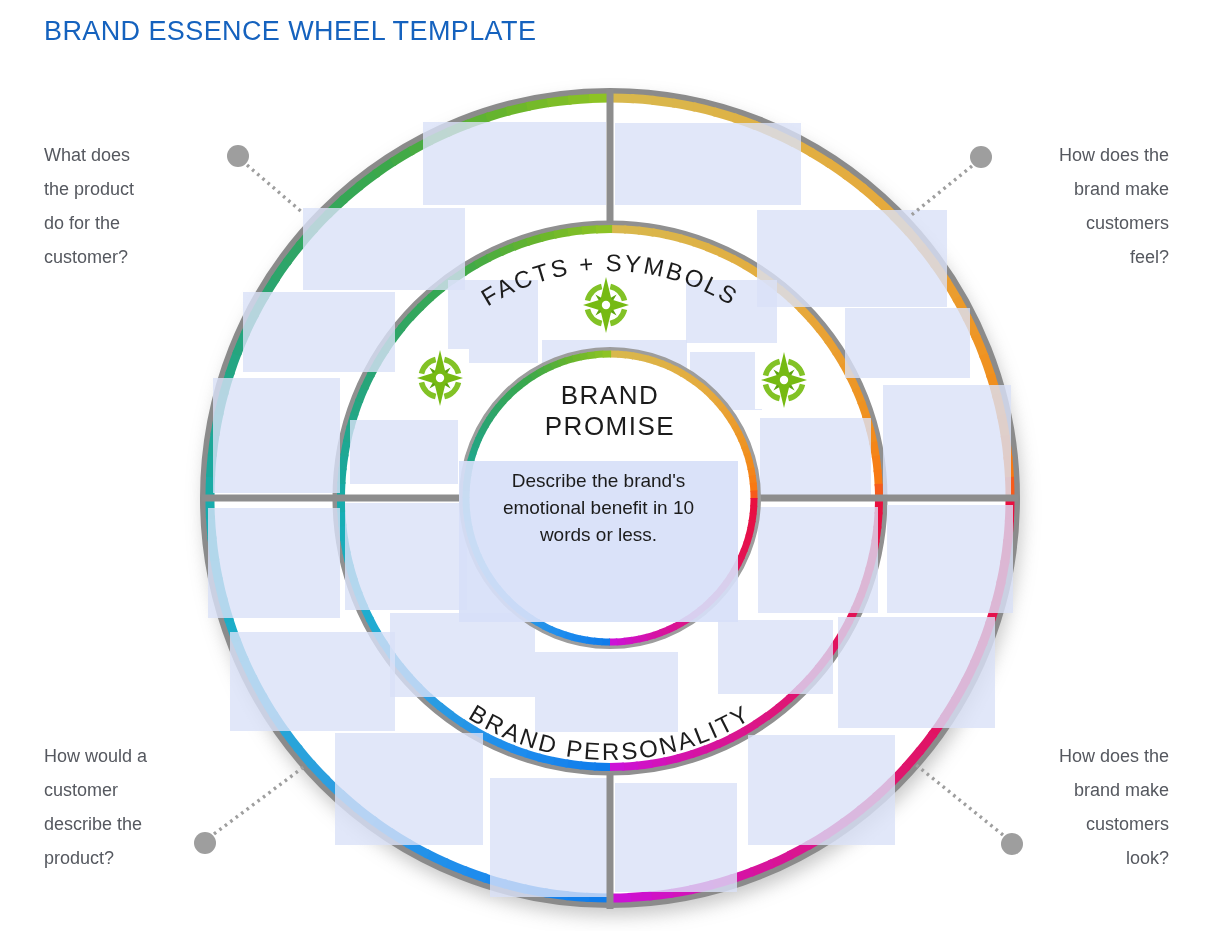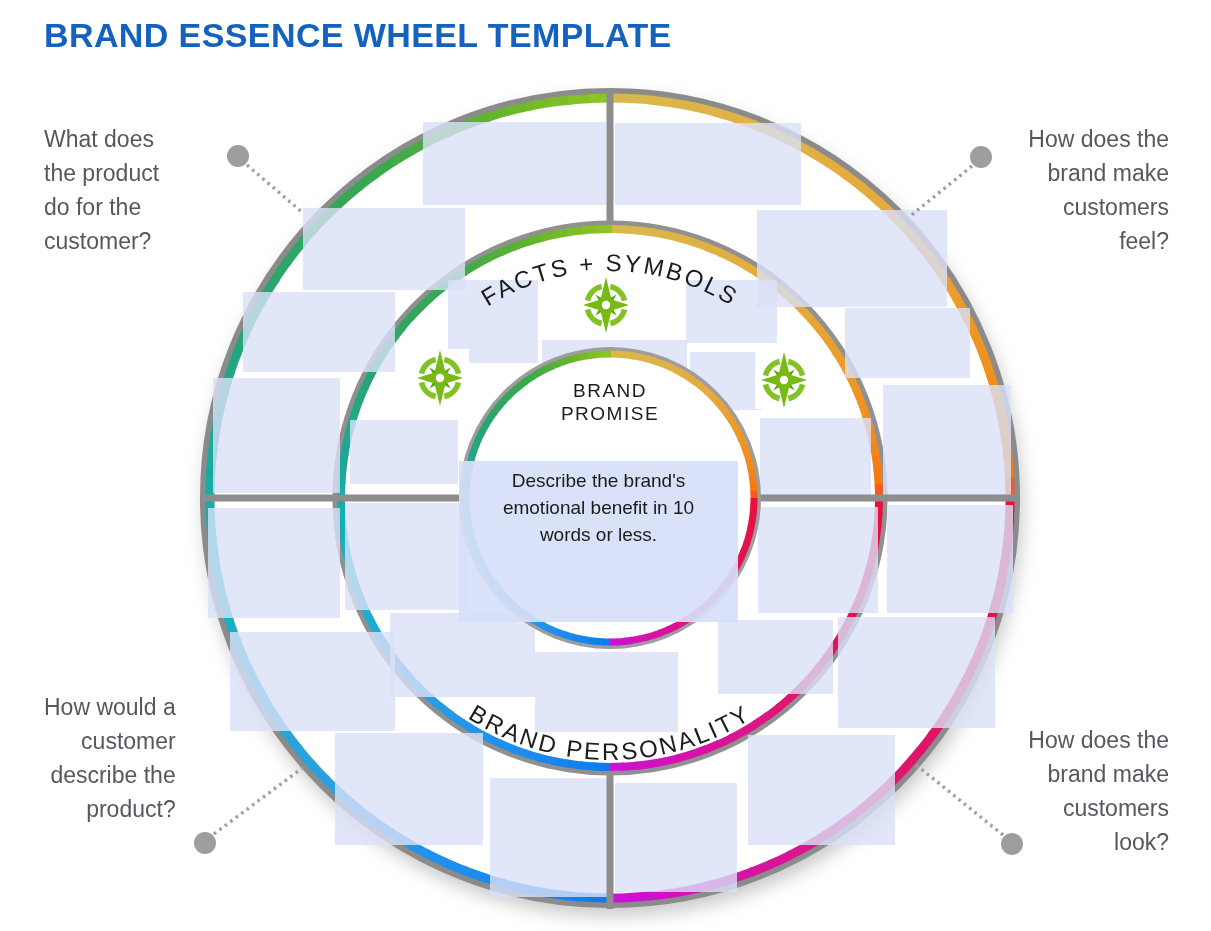--- a/index.html
+++ b/index.html
@@ -1,30 +1,30 @@
 <!DOCTYPE html>
 <html><head>
 <meta charset="utf-8">
 <style>
   html,body{margin:0;padding:0;background:#fff;}
   body{width:1211px;height:931px;position:relative;overflow:hidden;
        font-family:"Liberation Sans",sans-serif;}
-  .page-title{position:absolute;left:44px;top:16px;font-size:34px;font-weight:bold;
+  .page-title{position:absolute;left:44px;top:16px;font-size:27px;font-weight:normal;
       letter-spacing:.4px;color:#1562be;}
-  .corner-label{position:absolute;font-size:23px;line-height:34px;color:#55585f;
-      white-space:pre-line;}
+  .corner-label{position:absolute;font-size:18px;line-height:34px;color:#55585f;
+      white-space:pre-line;margin-top:16px;}
   .corner-label.tl{left:44px;top:122px;text-align:left;}
   .corner-label.tr{right:42px;top:122px;text-align:right;}
-  .corner-label.bl{left:44px;top:690px;text-align:right;}
+  .corner-label.bl{left:44px;top:723px;text-align:left;}
   .corner-label.br{right:42px;top:723px;text-align:right;}
   #wheel-svg{position:absolute;left:0;top:0;}
   .wheel-shadow{filter:drop-shadow(3px 9px 9px rgba(110,110,110,.38));}
   .curved-title{font-size:24px;letter-spacing:2.5px;fill:#1c1c1c;}
   .center-heading{position:absolute;left:460px;top:380px;width:300px;text-align:center;
-      font-size:19px;letter-spacing:1.5px;line-height:1.2;color:#1c1c1c;white-space:pre-line;}
+      font-size:26px;letter-spacing:1.5px;line-height:1.2;color:#1c1c1c;white-space:pre-line;}
   .center-desc{position:absolute;left:459px;top:461px;width:279px;height:161px;
       background:rgba(215,223,248,.92);box-sizing:border-box;padding-top:7px;
       text-align:center;font-size:19px;line-height:1.42;color:#1c1c1c;white-space:pre-line;}
 </style>
 </head>
 <body>
 
 <svg id="wheel-svg" width="1211" height="931" viewBox="0 0 1211 931">
   <g id="g-rings">
       <circle cx="610" cy="498" r="409" fill="#ffffff" class="wheel-shadow"></circle>

